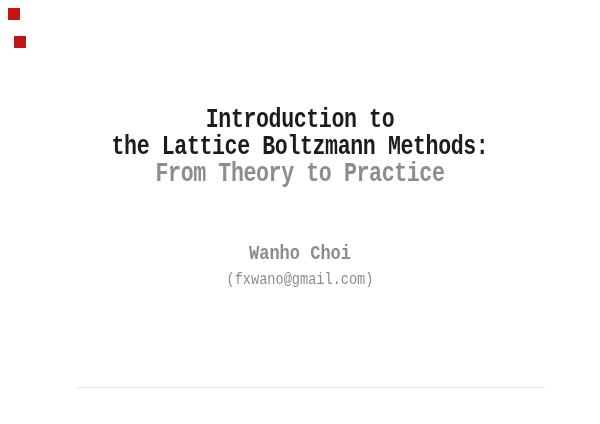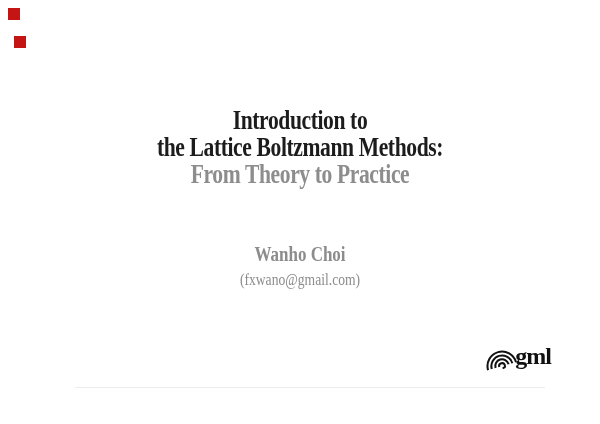--- a/index.html
+++ b/index.html
@@ -2,21 +2,21 @@
 <html><head>
 <meta charset="utf-8">
 <style>
   html, body { margin: 0; padding: 0; background: #ffffff; }
   .slide {
     position: relative;
     width: 600px;
     height: 424px;
     background: #ffffff;
     overflow: hidden;
-    font-family: Liberation Serif, serif;
+    font-family: Liberation Mono, monospace;
   }
 
   
   .marker { position: absolute; width: 12px; height: 12px; background: #c41414; }
   .marker-1 { left: 8px;  top: 8px; }
   .marker-2 { left: 14px; top: 36px; }
 
   
   .title-block {
     position: absolute;
@@ -102,29 +102,16 @@
     <div class="title-line">Introduction to</div>
     <div class="title-line">the Lattice Boltzmann Methods:</div>
     <div class="subtitle-line">From Theory to Practice</div>
   </div>
 
   <div class="author-block">
     <div class="author-name">Wanho Choi</div>
     <div class="author-email">(fxwano@gmail.com)</div>
   </div>
 
-  <div class="logo">
-    <span class="logo-mark">
-      <svg width="33" height="31" viewBox="0 0 34 32" xmlns="http://www.w3.org/2000/svg">
-        <g fill="none" stroke="#111111" stroke-width="2.1" transform="rotate(-16 17 24)">
-          <path d="M2 26 A 15 15 0 0 1 32 26"></path>
-          <path d="M6 26 A 11 11 0 0 1 28 26"></path>
-          <path d="M10 26 A 7 7 0 0 1 24 26"></path>
-          <path d="M14 26 A 3 3 0 0 1 20 26 Q 20.5 28.5 17 28.2"></path>
-        </g>
-      </svg>
-    </span>
-    <span class="logo-text">gml</span>
-  </div>
 
   <div class="footer-line"></div>
 
 </div>
 
 </body></html>

